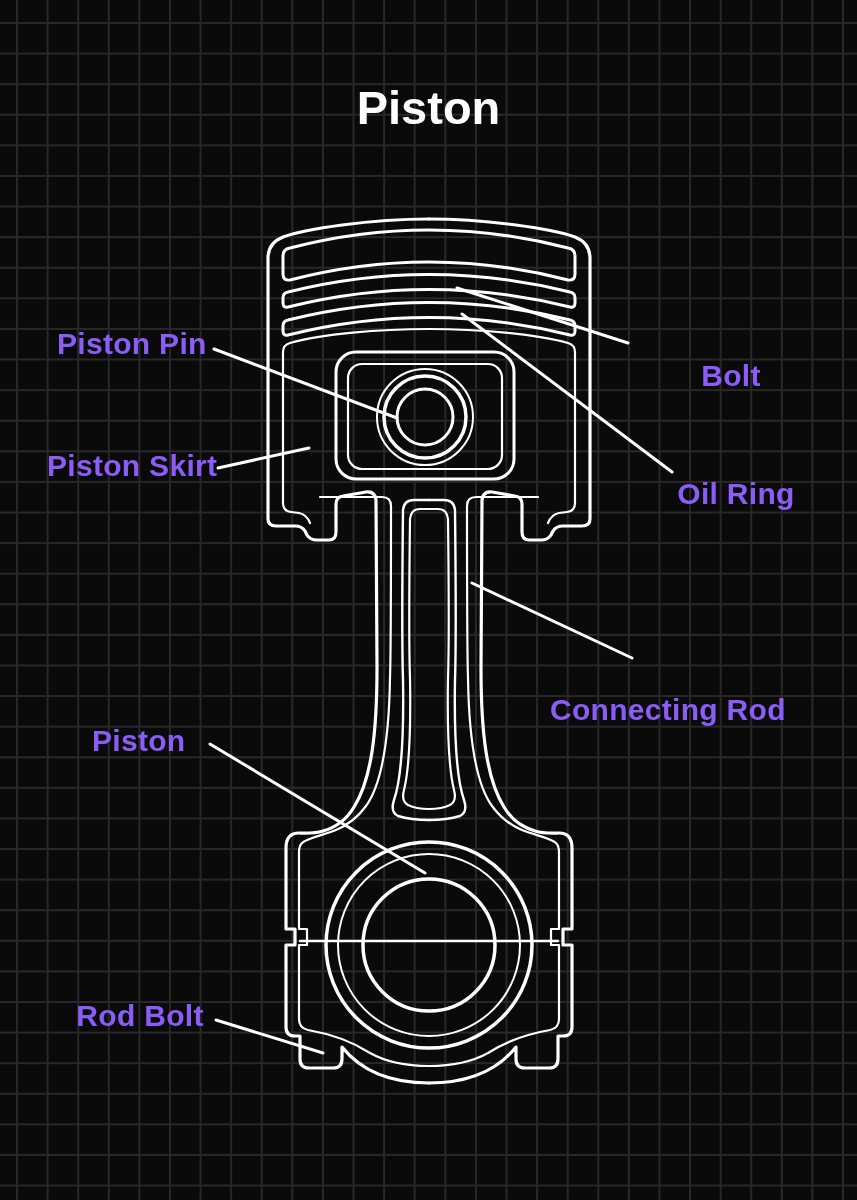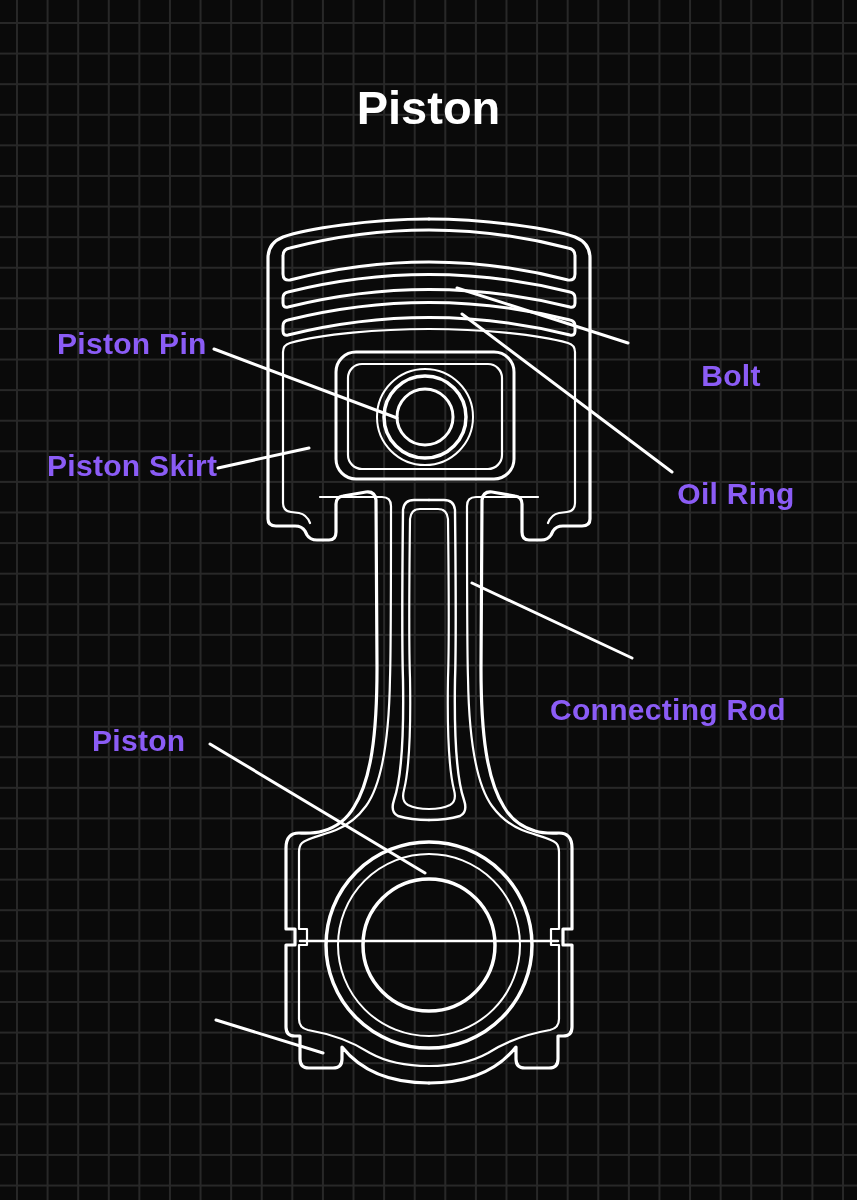--- a/index.html
+++ b/index.html
@@ -52,20 +52,21 @@
 </div>
 
 <div class="label center" style="top:477px;left:636px;width:200px;">Oil Ring</div>
 
 <div class="label" style="top:693px;left:550px;">Connecting Rod</div>
 
 <div class="label" style="top:724px;left:92px;">Piston</div>
 
 <div class="label center" style="top:965px;left:20px;width:240px;">
   <br>
+  <span>Rod Bolt</span>
 </div>
 
 <svg id="diagram-svg" width="857" height="1200" viewBox="0 0 857 1200" fill="none" stroke="#ffffff" stroke-linecap="round" stroke-linejoin="round">
 
   <defs>
     <g id="half-profile">
 
       <path stroke-width="3.2" d="
         M 429 219
         C 370 219 305 229 283 237

